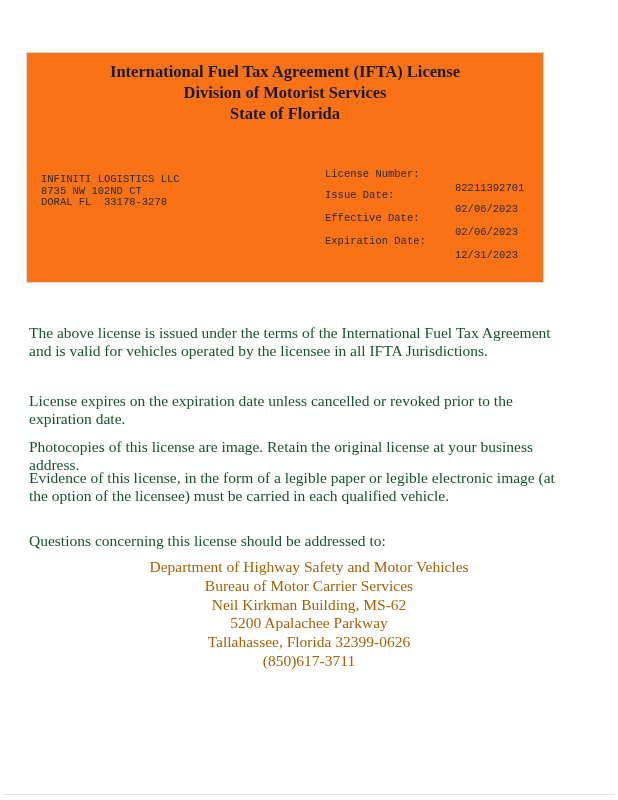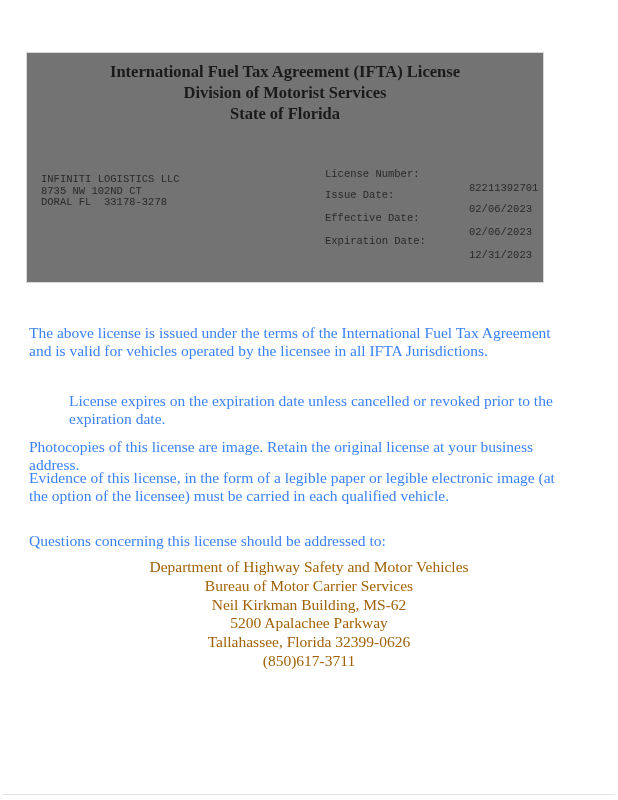--- a/index.html
+++ b/index.html
@@ -15,21 +15,21 @@
       color: #1a1a1a;
     }
     .license-box {
       position: absolute;
       left: 26px;
       top: 52px;
       width: 518px;
       height: 231px;
       border: 1px solid #d8d8d8;
       box-sizing: border-box;
-      background: #737373;
+      background: #f97316;
     }
     .title-block {
       position: absolute;
       left: 0;
       right: 0;
       top: 8px;
       text-align: center;
       font-family: "Liberation Serif", serif;
       font-weight: bold;
       font-size: 16.5px;
@@ -55,30 +55,30 @@
       top: 100px;
     }
     .field-row {
       position: absolute;
       left: 0;
       white-space: pre;
       height: 14px;
       line-height: 14px;
     }
     .field-label { position: absolute; left: 0; }
-    .field-value { position: absolute; left: 144px; }
+    .field-value { position: absolute; left: 130px; }
 
     .body-text {
       position: absolute;
       left: 29px;
       width: 540px;
       font-family: "Liberation Serif", serif;
       font-size: 15.5px;
       line-height: 18px;
-      color: #3b82f6;
+      color: #14532d;
     }
     .body-text p {
       margin: 0;
     }
     .address-block {
       position: absolute;
       left: 0;
       right: 0;
       top: 558px;
       text-align: center;
@@ -125,21 +125,21 @@
     <div class="field-row" style="top:67px;">
       <span class="field-label">Expiration Date:</span>
       <span class="field-value">12/31/2023</span>
     </div>
   </div>
 </div>
 
 <div class="body-text" style="top:324px;">
   <p>The above license is issued under the terms of the International Fuel Tax Agreement and is valid for vehicles operated by the licensee in all IFTA Jurisdictions.</p>
 </div>
-<div class="body-text" style="top:392px;margin-left:40px;">
+<div class="body-text" style="top:392px;">
   <p>License expires on the expiration date unless cancelled or revoked prior to the expiration date.</p>
 </div>
 <div class="body-text" style="top:438px;">
   <p>Photocopies of this license are image. Retain the original license at your business address.</p>
 </div>
 <div class="body-text" style="top:469px;">
   <p>Evidence of this license, in the form of a legible paper or legible electronic image (at the option of the licensee) must be carried in each qualified vehicle.</p>
 </div>
 <div class="body-text" style="top:532px;font-family:Liberation Serif, serif;">
   <p>Questions concerning this license should be addressed to:</p>

